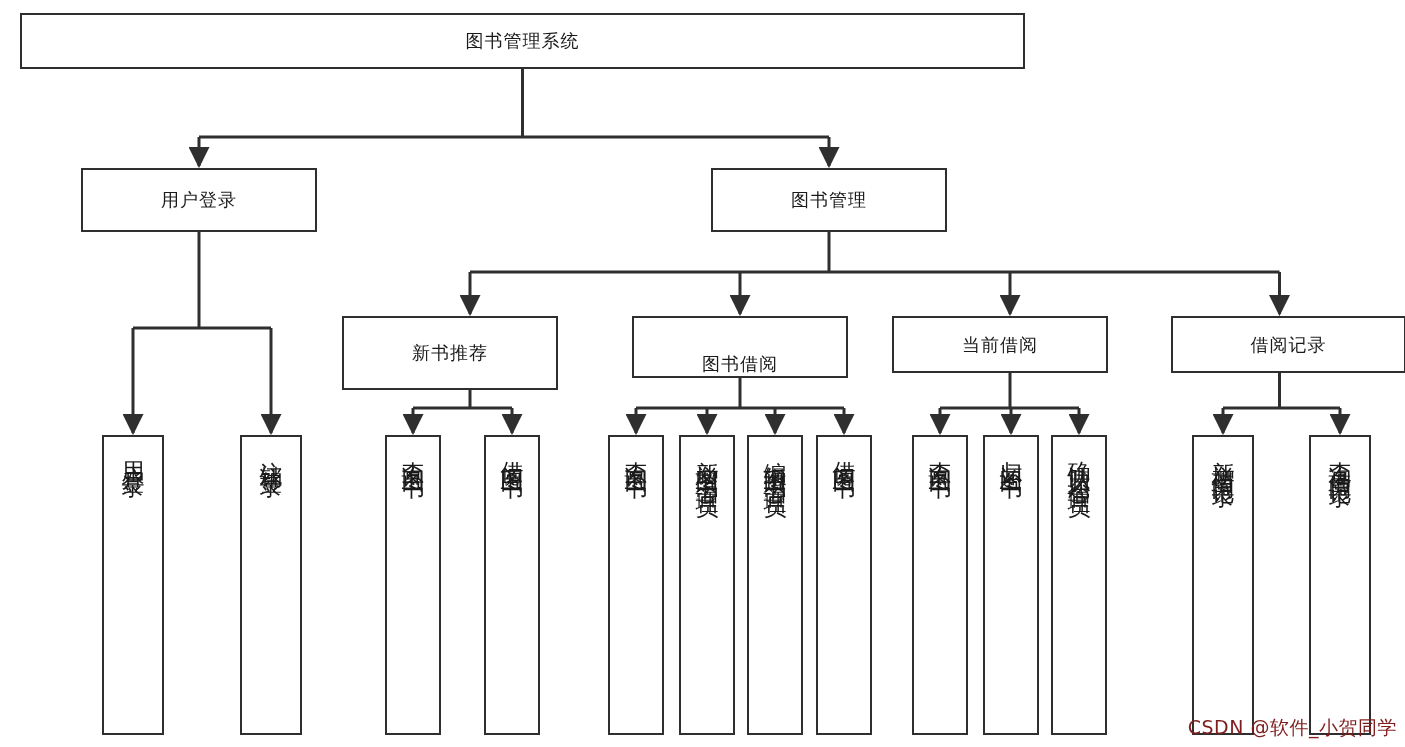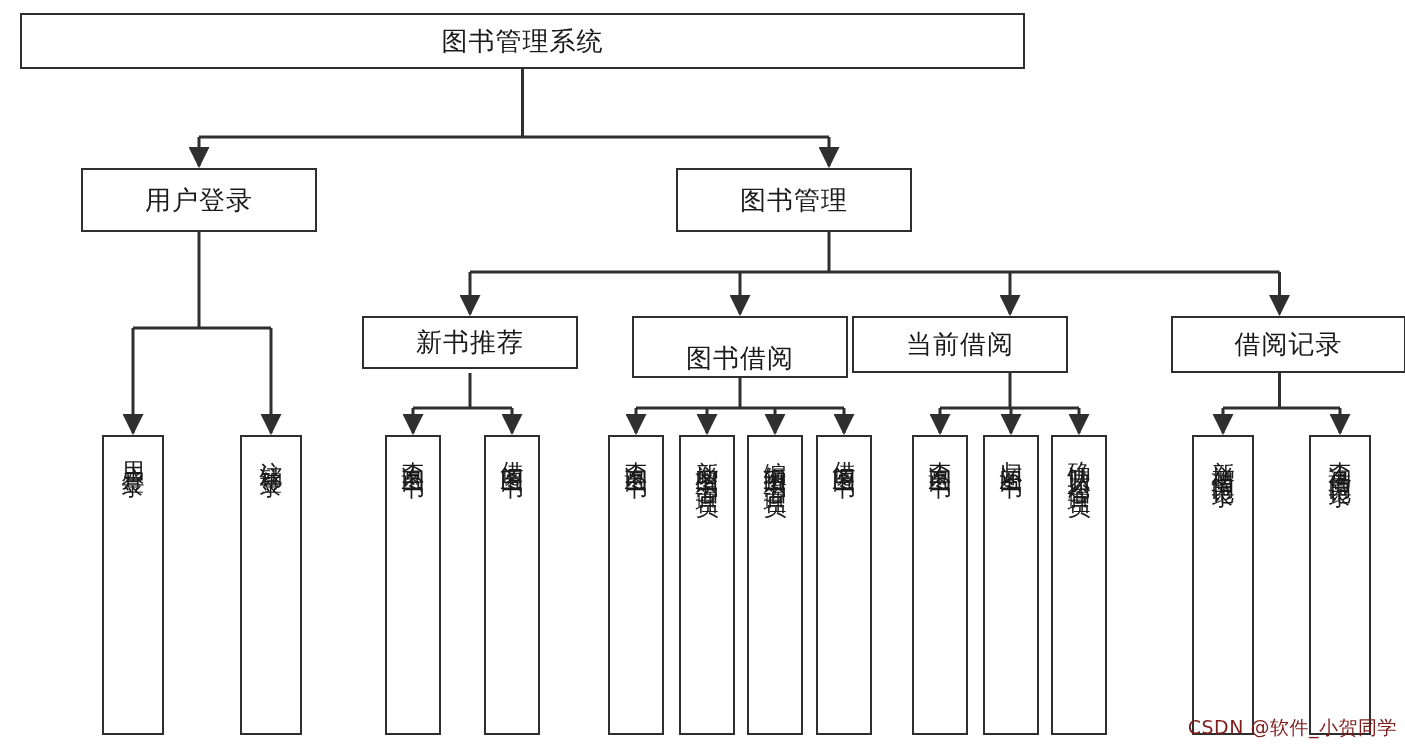--- a/index.html
+++ b/index.html
@@ -28,21 +28,21 @@
     position: absolute;
     box-sizing: border-box;
     border: 2px solid #2f2f2f;
     background: #ffffff;
     display: flex;
     align-items: center;
     justify-content: center;
     color: #1a1a1a;
   }
   .node.h-node {
-    font-size: 26px;
+    font-size: 18px;
     letter-spacing: 1px;
   }
   .node.leaf-node {
     font-size: 23px;
     align-items: flex-start;
     justify-content: center;
     padding-top: 6px;
   }
   .leaf-text {
     writing-mode: vertical-rl;
@@ -114,31 +114,31 @@
       </g>
   </svg>
 
   <div class="node h-node" style="left:20px;top:13px;width:1005px;height:56px;">
     <span class="node-label">图书管理系统</span>
   </div>
 
   <div class="node h-node" style="left:81px;top:168px;width:236px;height:64px;">
     <span class="node-label">用户登录</span>
   </div>
-  <div class="node h-node" style="left:676px;top:168px;width:236px;height:64px;">
+  <div class="node h-node" style="left:711px;top:168px;width:236px;height:64px;">
     <span class="node-label">图书管理</span>
   </div>
 
-  <div class="node h-node" style="left:362px;top:316px;width:216px;height:53px;align-items:center;">
+  <div class="node h-node" style="left:342px;top:316px;width:216px;height:74px;align-items:center;">
     <span class="node-label">新书推荐</span>
   </div>
   <div class="node h-node" style="left:632px;top:316px;width:216px;height:62px;align-items:flex-end;">
     <span class="node-label">图书借阅</span>
   </div>
-  <div class="node h-node" style="left:852px;top:316px;width:216px;height:57px;">
+  <div class="node h-node" style="left:892px;top:316px;width:216px;height:57px;">
     <span class="node-label">当前借阅</span>
   </div>
   <div class="node h-node" style="left:1171px;top:316px;width:235px;height:57px;">
     <span class="node-label">借阅记录</span>
   </div>
 
   <div class="node leaf-node" style="left:102px;top:435px;width:62px;height:300px;">
     <span class="leaf-text">用户登录</span>
   </div>
   <div class="node leaf-node" style="left:240px;top:435px;width:62px;height:300px;">

